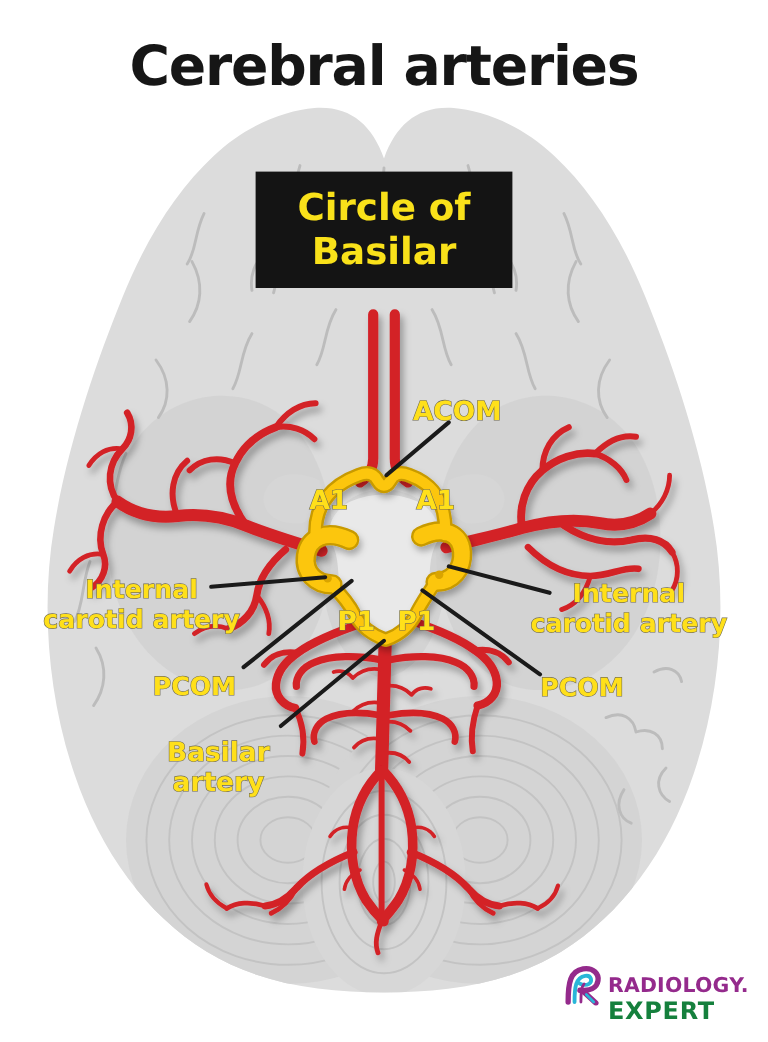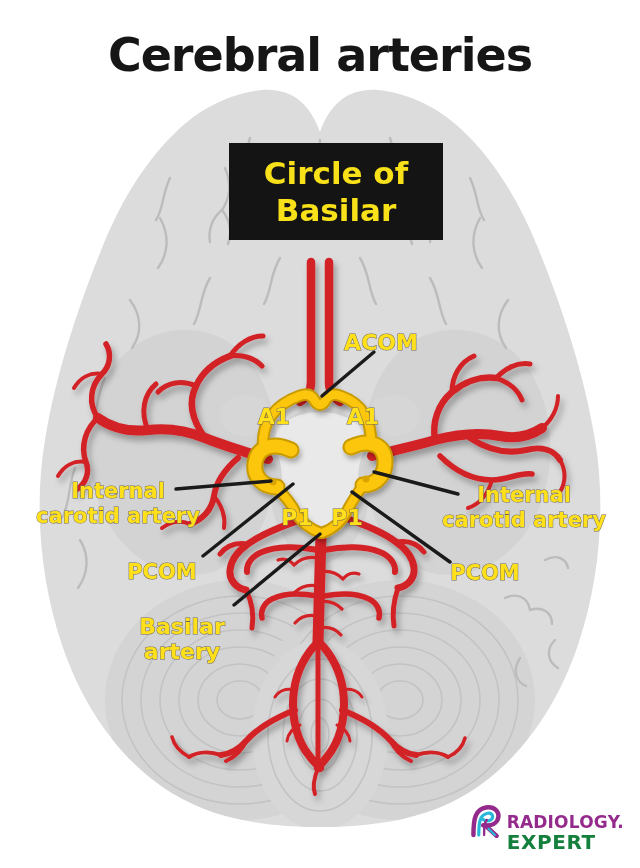--- a/index.html
+++ b/index.html
@@ -9,21 +9,20 @@
   }
   .title{
     position:absolute;top:28px;left:0;width:100%;margin:0;text-align:center;
     font-size:46px;font-weight:bold;letter-spacing:-1px;color:#161616;z-index:3;
   }
   .diagram-svg{position:absolute;left:0;top:0;z-index:1;}
   .banner{
     position:absolute;left:213px;top:143px;width:214px;height:97px;background:#141414;
     display:flex;flex-direction:column;align-items:center;justify-content:center;
     z-index:2;
-    margin-left:16px;
   }
   .banner span{
     color:#f9e11a;font-size:31px;font-weight:bold;line-height:1.18;letter-spacing:0px;
   }
   .logo{
     position:absolute;right:16px;bottom:16px;display:flex;align-items:center;gap:6px;z-index:3;
   }
   .logo-text{display:flex;flex-direction:column;line-height:1.02;}
   .logo-text .word1{color:#942a8c;font-weight:bold;font-size:17px;letter-spacing:0.2px;margin-top:28px;}
   .logo-text .word2{color:#15803d;font-weight:bold;font-size:20px;letter-spacing:0.6px;}

